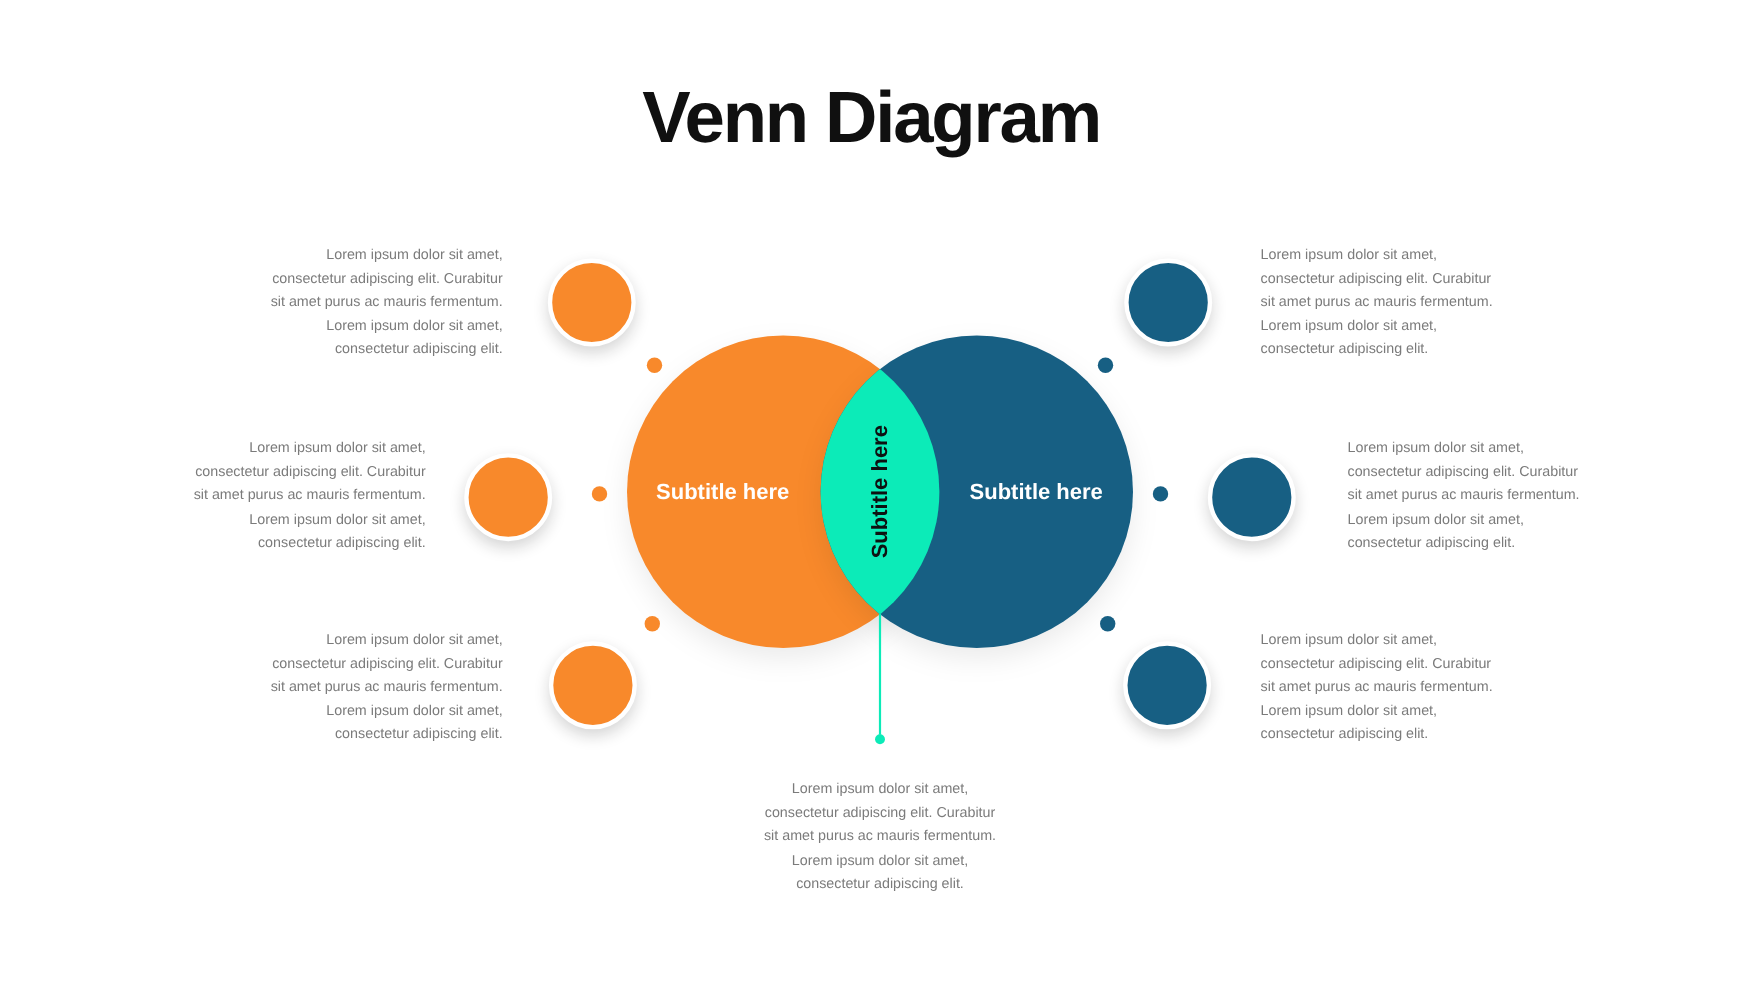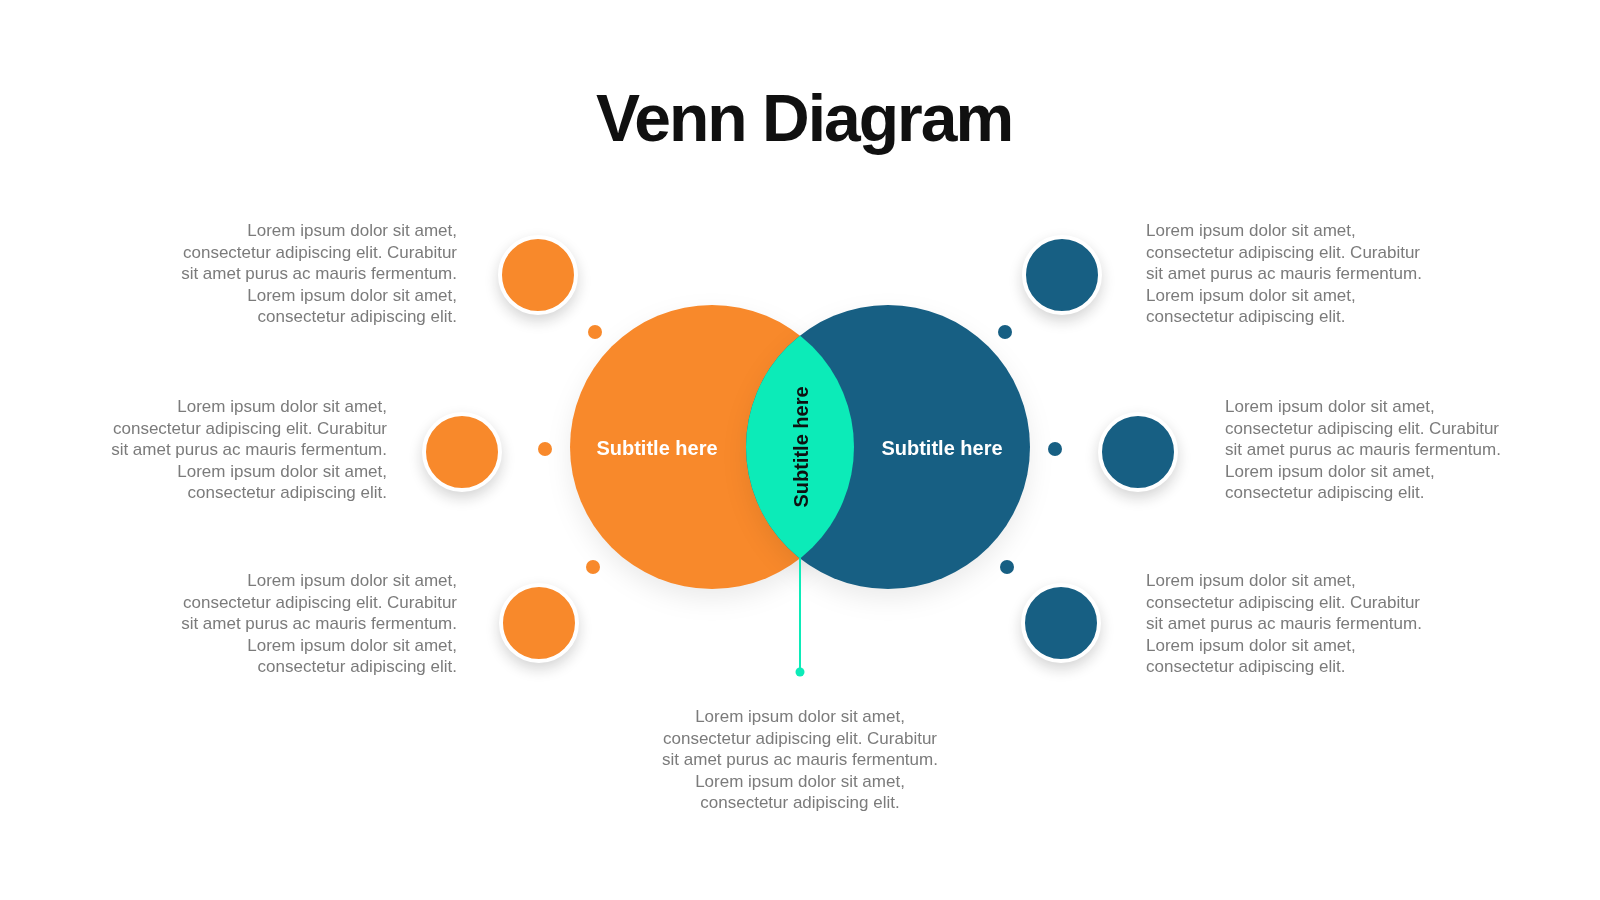--- a/index.html
+++ b/index.html
@@ -9,21 +9,21 @@
     --text_gray:#7B7B7B;
     --title_black:#101010;
     --white:#FFFFFF;
   }
   html,body{margin:0;padding:0;background:#fff;}
   .stage{
     position:relative;width:1600px;height:900px;background:var(--white);
     overflow:hidden;font-family:"Liberation Sans", sans-serif;
   }
   .page-title{
-    position:absolute;top:72px;left:0;width:1584px;margin:12px;
+    position:absolute;top:72px;left:0;width:1584px;margin:0;
     text-align:center;font-size:66px;line-height:68px;font-weight:800;
     letter-spacing:-2px;color:var(--title_black);
   }
   .venn-svg{position:absolute;left:0;top:0;}
   .venn-left{fill:var(--orange);}
   .venn-right{fill:var(--blue);}
   .venn-lens{fill:var(--teal);}
   .venn-left,.venn-right{filter:drop-shadow(0 10px 12px rgba(0,0,0,0.08));}
   .connector-line{stroke:var(--teal);stroke-width:2;}
   .connector-dot{fill:var(--teal);}
@@ -39,21 +39,21 @@
     border:4px solid #fff;box-sizing:content-box;
     box-shadow:0 6px 14px rgba(20,20,20,0.18);
   }
   .marker.orange{background:var(--orange);}
   .marker.blue{background:var(--blue);}
   .dot{position:absolute;width:14px;height:14px;border-radius:50%;}
   .dot.orange{background:var(--orange);}
   .dot.blue{background:var(--blue);}
   .text-block{
     position:absolute;width:360px;
-    font-size:17px;line-height:21.5px;color:var(--text_gray);
+    font-size:13px;line-height:21.5px;color:var(--text_gray);
     white-space:pre-line;
   }
   .tb-top-left{top:220px;right:1143px;text-align:right;}
   .tb-mid-left{top:396px;right:1213px;text-align:right;}
   .tb-bottom-left{top:570px;right:1143px;text-align:right;}
   .tb-top-right{top:220px;left:1146px;text-align:left;}
   .tb-mid-right{top:396px;left:1225px;text-align:left;}
   .tb-bottom-right{top:570px;left:1146px;text-align:left;}
   .tb-bottom-center{top:706px;left:620px;text-align:center;}
 </style>

